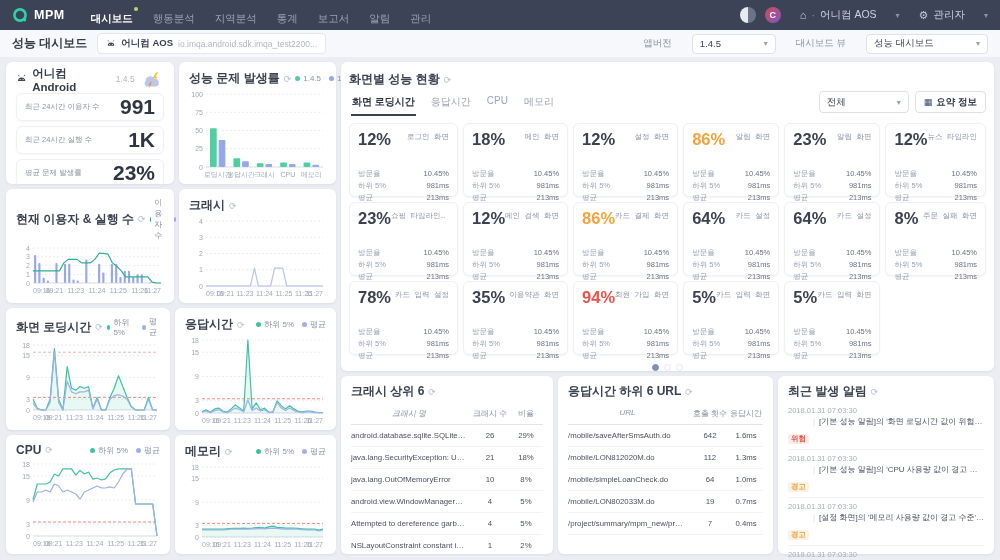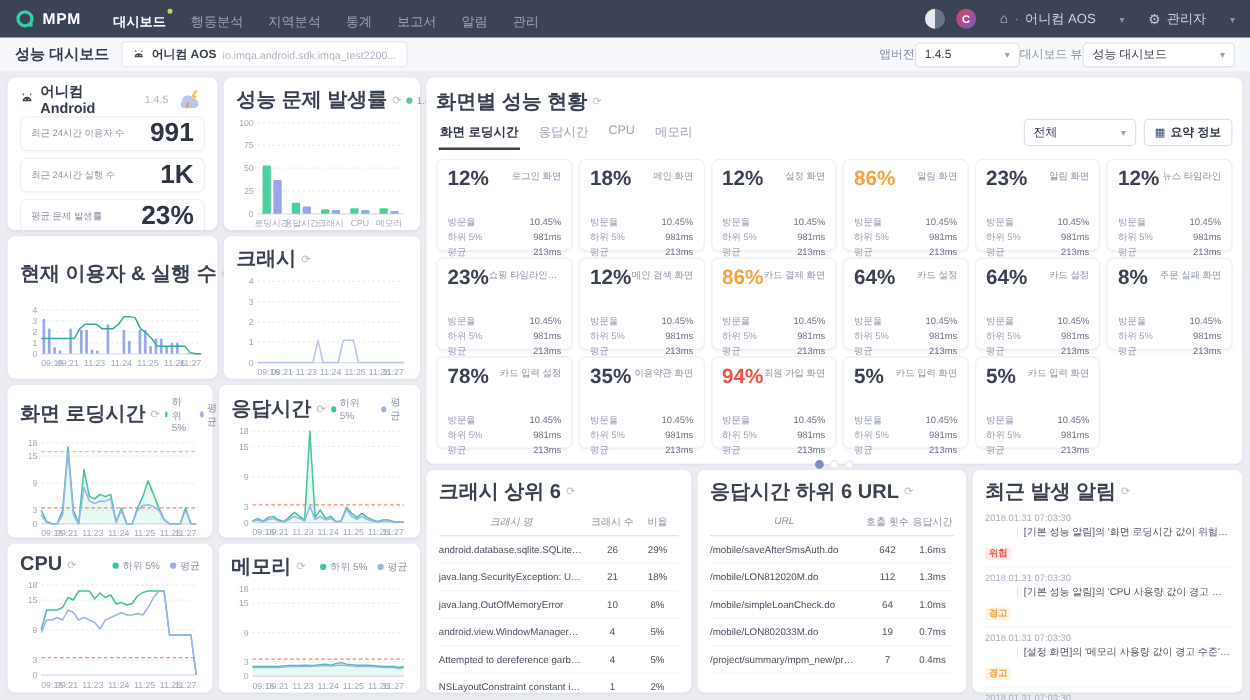--- a/index.html
+++ b/index.html
@@ -22,30 +22,30 @@
   .nav-sel .glyph { font-size:11px; color:#c2c8d6; }
   .nav-sel .chev { font-size:8px; color:#8b93a8; margin-left:14px; }
   .dot-sep { color:#8b93a8; }
 
   
   .subheader { position:absolute; top:30px; left:0; right:0; height:27px; background:#f7f8fb; display:flex; align-items:center; padding:0 12px; gap:10px; }
   .page-title { font-size:12px; font-weight:bold; color:#343b49; }
   .app-pill { display:flex; align-items:center; gap:5px; background:#fff; border:1px solid #e3e7ee; border-radius:4px; padding:3px 8px; cursor:pointer; }
   .app-pill-name { font-size:9.5px; font-weight:bold; color:#3a4150; }
   .app-pill-pkg { font-size:8.5px; color:#b0b6c3; }
-  .subheader-right { margin-left:auto; display:flex; align-items:center; gap:0; }
+  .subheader-right { margin-left:auto; display:flex; align-items:center; gap:20px; }
   .ctl-label { font-size:9.5px; color:#8a92a3; }
   .select { background:#fff; border:1px solid #dde1ea; border-radius:4px; height:20px; display:flex; align-items:center; justify-content:space-between; padding:0 7px; font-size:9.5px; color:#3a4150; cursor:pointer; }
   .select .chev { font-size:8px; color:#9aa1b2; margin-left:8px; }
   .w84 { width:84px; } .w120 { width:122px; } .w90 { width:90px; height:22px; }
 
   
   .panel { position:absolute; background:#fff; border-radius:6px; box-shadow:0 1px 3px rgba(34,44,73,.07); padding:8px 10px; }
   .panel-title-row { display:flex; align-items:center; gap:4px; margin-bottom:2px; }
-  .panel-title { font-size:16px; font-weight:bold; color:#3a4150; white-space:nowrap; }
+  .panel-title { font-size:12px; font-weight:bold; color:#3a4150; white-space:nowrap; }
   .refresh { color:#b9bfcc; font-size:9px; cursor:pointer; }
   .legend { margin-left:auto; display:flex; gap:8px; align-items:center; }
   .legend-item { display:flex; gap:3px; align-items:center; font-size:8px; color:#8a92a3; }
   .legend-dot { width:5px; height:5px; border-radius:50%; }
   .chart-panel { display:flex; flex-direction:column; }
   .chart-area { flex:1; min-height:0; }
 
   #panel-summary  { left:6px;   top:62px;  width:168px; height:122px; }
   #panel-problem  { left:179px; top:62px;  width:157px; height:122px; }
   #panel-users    { left:6px;   top:189px; width:168px; height:114px; }
@@ -73,21 +73,21 @@
   .tabs { display:flex; gap:14px; padding:0 2px; }
   .tab { font-size:10px; color:#9aa1b2; padding:4px 1px 5px; cursor:pointer; border-bottom:2px solid transparent; }
   .tab.active { color:#2f3542; font-weight:bold; border-bottom-color:#3a4150; }
   .controls { margin-left:auto; display:flex; gap:6px; align-items:center; padding-bottom:3px; }
   .btn-summary { display:flex; align-items:center; gap:4px; border:1px solid #dde1ea; background:#fff; border-radius:4px; height:22px; padding:0 8px; font-size:9.5px; color:#2f3542; font-weight:bold; cursor:pointer; font-family:inherit; }
   .grid-icon { font-size:9px; color:#3a4a75; }
   .cards-grid { display:grid; grid-template-columns:repeat(6,1fr); gap:5px; margin-top:7px; }
   .scard { border:1px solid #eef0f5; border-radius:6px; box-shadow:0 1px 2px rgba(34,44,73,.05); padding:7px 8px; height:74px; cursor:pointer; background:#fff; }
   .scard-top { display:flex; justify-content:space-between; align-items:flex-start; }
   .scard-pct { font-size:16.5px; font-weight:bold; line-height:1; }
-  .scard-name { font-size:7.5px; color:#8a92a3; max-width:58px; text-align:center; white-space:nowrap; overflow:hidden; text-overflow:ellipsis; padding-top:1px; }
+  .scard-name { font-size:7.5px; color:#8a92a3; max-width:58px; text-align:center; white-space:nowrap; overflow:hidden; text-overflow:ellipsis; padding-top:1px;font-family:Liberation Mono, monospace; }
   .scard-stats { margin-top:20px; }
   .scard-row { display:flex; justify-content:space-between; font-size:7.5px; color:#9aa1b2; line-height:1.6; }
   .scard-row .v { color:#6a7183; }
   .dots { display:flex; gap:5px; justify-content:center; margin-top:9px; }
   .dot { width:7px; height:7px; border-radius:50%; background:#fff; border:1px solid #e3e7f0; cursor:pointer; }
   .dot.active { background:#7e8fb7; border-color:#7e8fb7; }
 
   
   .tbl { margin-top:4px; }
   .thead { display:flex; font-size:8px; color:#8a92a3; padding:4px 0 5px; border-bottom:1px solid #dfe3ec; }

